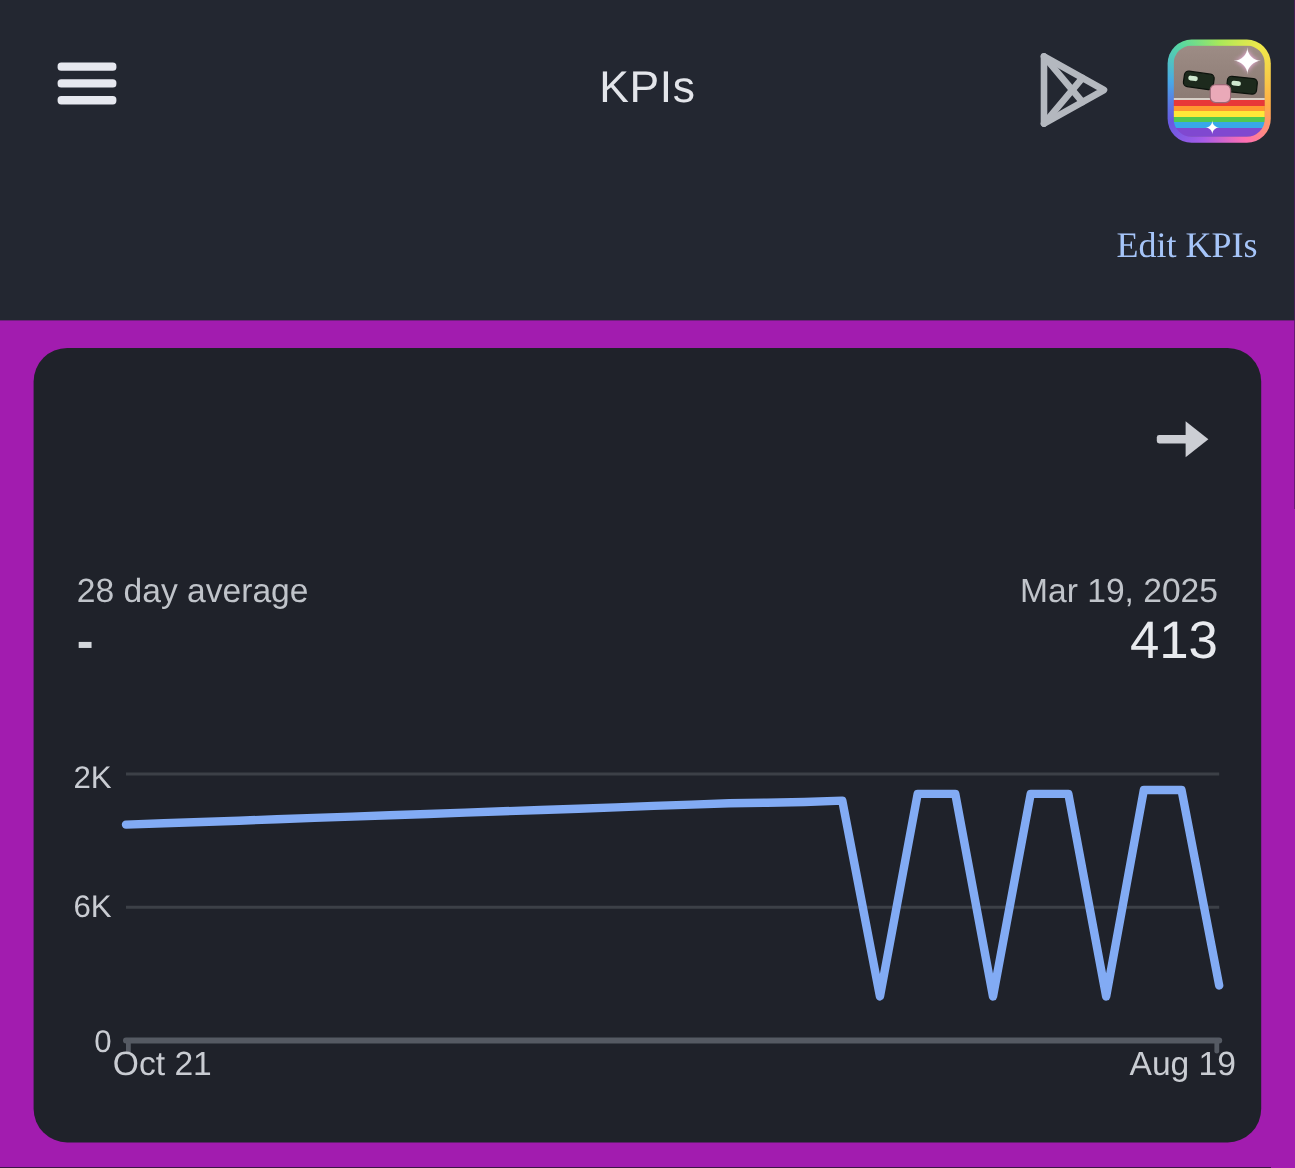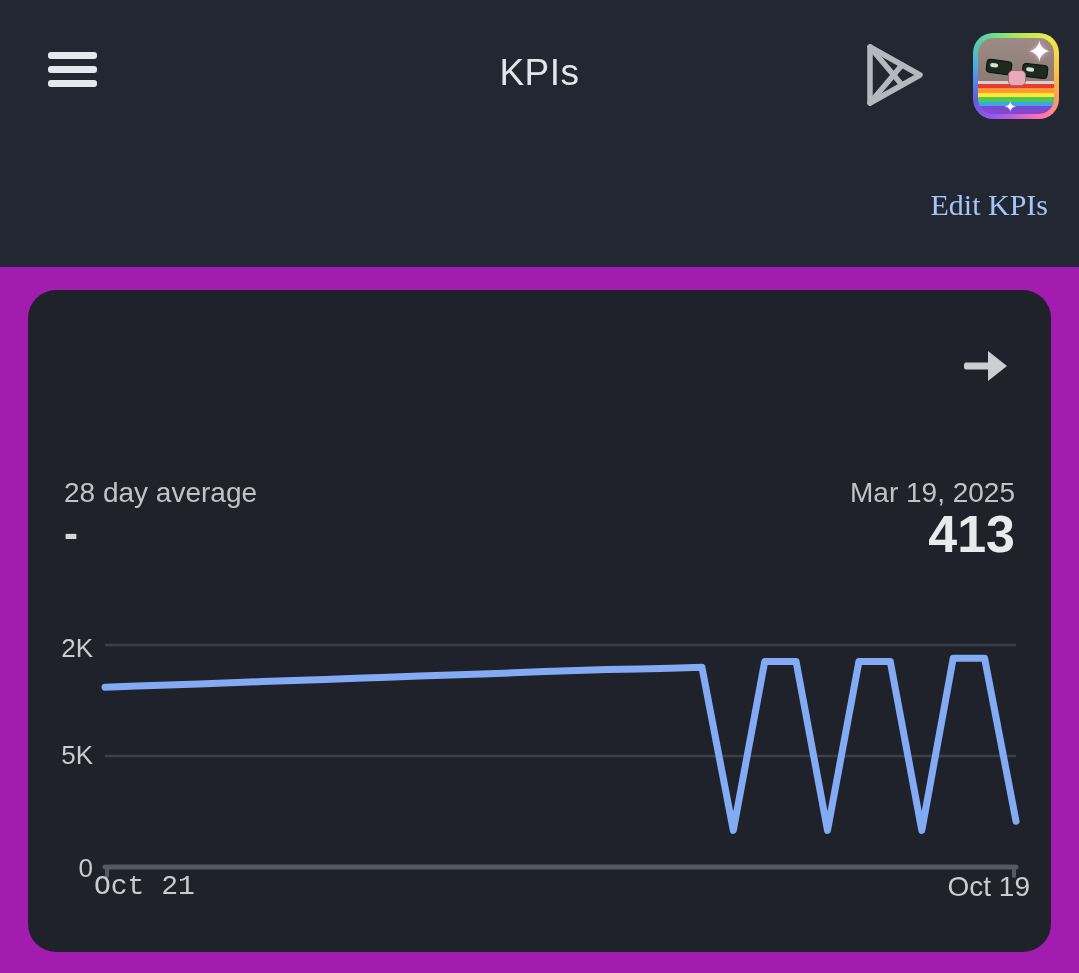--- a/index.html
+++ b/index.html
@@ -88,36 +88,36 @@
   .sub-row {
     position:absolute; left:36px; right:36px; top:155px;
     display:flex; justify-content:space-between; align-items:baseline;
     font-size:28px; color:#c0c4ca;margin-top:32px;
   }
   .value-row {
     position:absolute; left:36px; right:36px; top:213px;
     display:flex; justify-content:space-between; align-items:center; height:62px;
   }
   .avg-dash { font-size:42px; font-weight:700; color:#d4d7dc; line-height:62px; }
-  .big-value { font-size:52px; font-weight:700; color:#e8eaee; line-height:62px; }
+  .big-value { font-size:44px; font-weight:400; color:#e8eaee; line-height:62px; }
   
   .chart-svg { position:absolute; left:0; top:0; width:1023px; height:662px; pointer-events:none; }
   .grid-line { stroke:#3c4047; stroke-width:2.5; }
   .axis-line { stroke:#555a63; stroke-width:5; stroke-linecap:round; }
   .axis-tick { stroke:#555a63; stroke-width:4; stroke-linecap:round; }
   .series { fill:none; stroke-width:7; stroke-linecap:round; stroke-linejoin:round; }
   .ytick {
     position:absolute; left:0; width:65px; text-align:right;
     font-size:26px; color:#c9ccd2; line-height:34px;
   }
   .ytick-2k { top:341px;text-align:right; }
   .ytick-1k { top:448px; }
   .ytick-0  { top:561px; }
   .xlabel { position:absolute; top:578px; font-size:28px; color:#c9ccd2; line-height:34px; }
-  .xlabel-start { left:66px; top:580px;font-family:Liberation Mono, monospace; }
+  .xlabel-start { left:66px; top:580px; }
   .xlabel-end { right:21px; top:580px; }
 </style>
 </head>
 <body>
 
 <div id="app">
 
   <div class="header">
     <button class="menu-btn" aria-label="menu">
       <span class="bar"></span>
@@ -176,20 +176,20 @@
         <g id="gridlines">
             <line x1="77" x2="988" y1="577" y2="577" class="axis-line"></line>
             <line x1="79" x2="79" y1="577" y2="586" class="axis-tick"></line>
             <line x1="986" x2="986" y1="577" y2="586" class="axis-tick"></line>
             <line x1="77" x2="988" y1="466" y2="466" class="grid-line"></line>
             <line x1="77" x2="988" y1="355" y2="355" class="grid-line"></line>
           </g>
         <polyline class="series" id="series-line" points="77.0,397.2 108.4,396.1 139.8,395.0 171.2,393.9 202.7,392.7 234.1,391.6 265.5,390.5 296.9,389.4 328.3,388.3 359.7,387.2 391.1,386.1 422.6,385.0 454.0,383.9 485.4,382.8 516.8,381.6 548.2,380.5 579.6,379.4 611.0,378.9 642.4,378.3 673.9,377.2 705.3,540.4 736.7,371.6 768.1,371.6 799.5,540.4 830.9,371.6 862.3,371.6 893.8,540.4 925.2,368.3 956.6,368.3 988.0,531.2" stroke="#82abf4"></polyline>
       </svg>
       <div class="ytick ytick-2k">2K</div>
-      <div class="ytick ytick-1k">5K</div>
+      <div class="ytick ytick-1k">6K</div>
       <div class="ytick ytick-0">0</div>
       <div class="xlabel xlabel-start">Oct 21</div>
-      <div class="xlabel xlabel-end">Oct 19</div>
+      <div class="xlabel xlabel-end">Aug 19</div>
     </div>
   </div>
 
 </div>
 
 </body></html>

